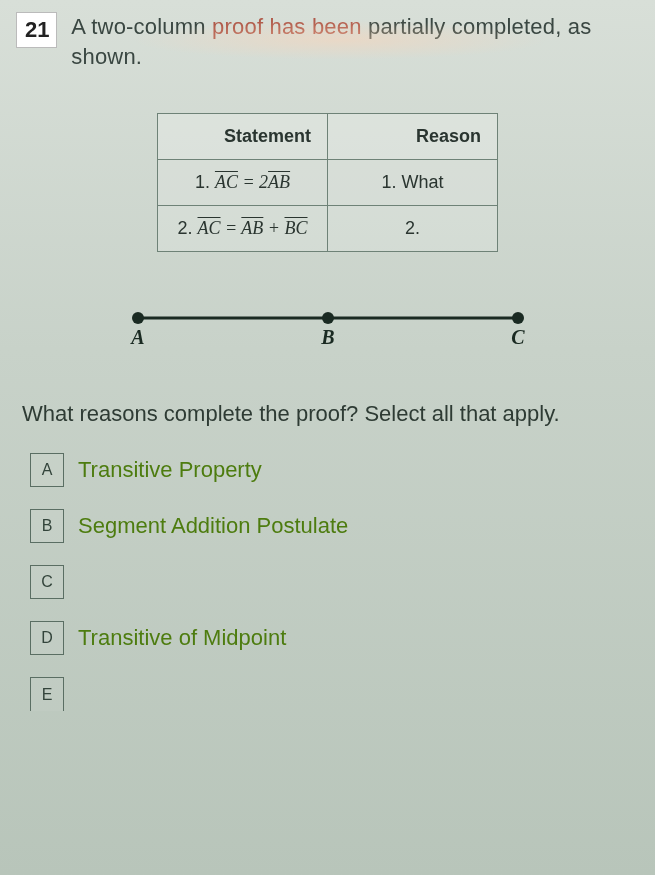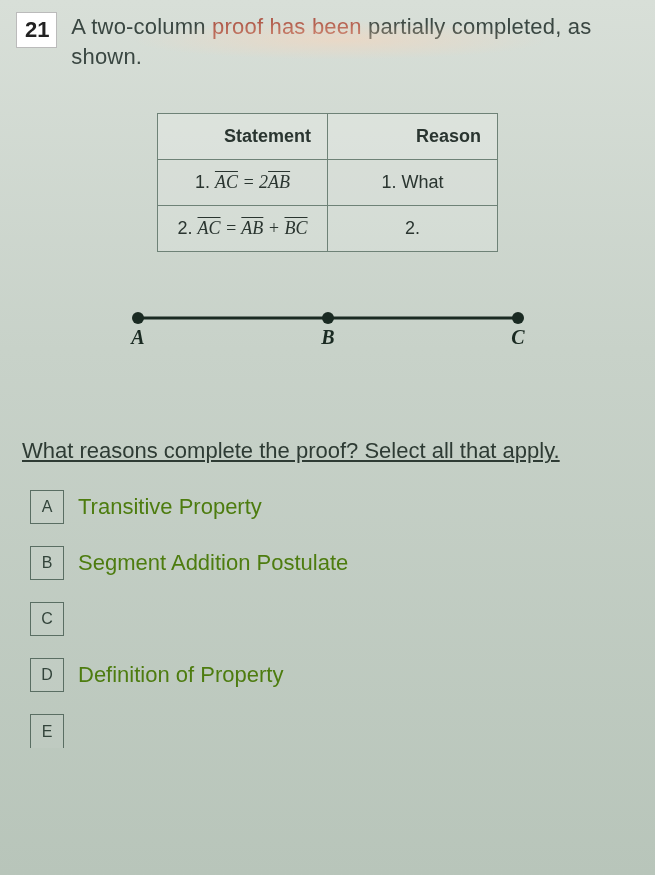--- a/index.html
+++ b/index.html
@@ -30,21 +30,21 @@
       border-collapse: collapse; background: rgba(255,255,255,0.15);
     }
     table.proof th, table.proof td {
       border: 1px solid #6e8277; padding: 12px 16px; font-size: 18px; color: #2a3530;
       text-align: center; vertical-align: middle;
     }
     table.proof th { font-weight: 700; text-align: right; background: rgba(255,255,255,0.1); min-width: 170px; }
     .seg { text-decoration: overline; font-style: italic; font-family: Georgia, 'Times New Roman', serif; }
     .math { font-family: Georgia, 'Times New Roman', serif; font-style: italic; }
     .diagram { display: flex; justify-content: center; margin-top: 46px; }
-    .question { font-size: 22px; color: #2e3b34; margin-top: 80px; padding: 0 10px 0 6px; text-decoration: underline; }
+    .question { font-size: 22px; color: #2e3b34; margin-top: 43px; padding: 0 10px 0 6px; }
     .choices { margin-top: 26px; display: flex; flex-direction: column; gap: 22px; padding-left: 14px; }
     .choice { display: flex; align-items: center; gap: 14px; }
     .choice .box {
       width: 34px; height: 34px; border: 1px solid #5a6e63; display: flex; align-items: center; justify-content: center;
       font-size: 16px; color: #33443b; background: rgba(255,255,255,0.05); cursor: pointer;
     }
     .choice .label { font-size: 22px; color: #4d7c0f; }
     .choice:last-child .box { border-top: 1px solid #5a6e63; border-left: 1px solid #5a6e63; border-right: 1px solid #5a6e63; border-bottom: none; }
   </style>
 </head>
@@ -112,18 +112,18 @@
   </div>
   <div class="choice">
     <div class="box">B</div>
     <div class="label">Segment Addition Postulate</div>
   </div>
   <div class="choice">
     <div class="box">C</div>
   </div>
   <div class="choice">
     <div class="box">D</div>
-    <div class="label">Definition of Property</div>
+    <div class="label">Transitive of Midpoint</div>
   </div>
   <div class="choice">
     <div class="box">E</div>
   </div>
 </div>
 
 </body></html>

